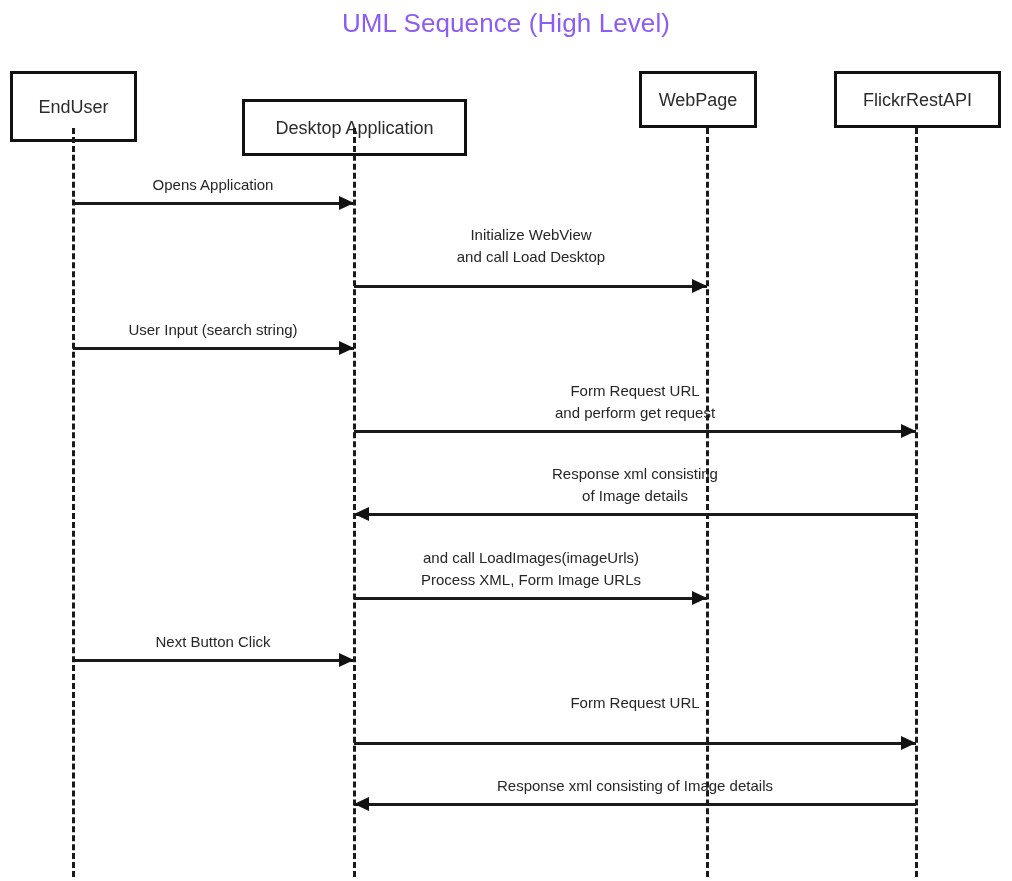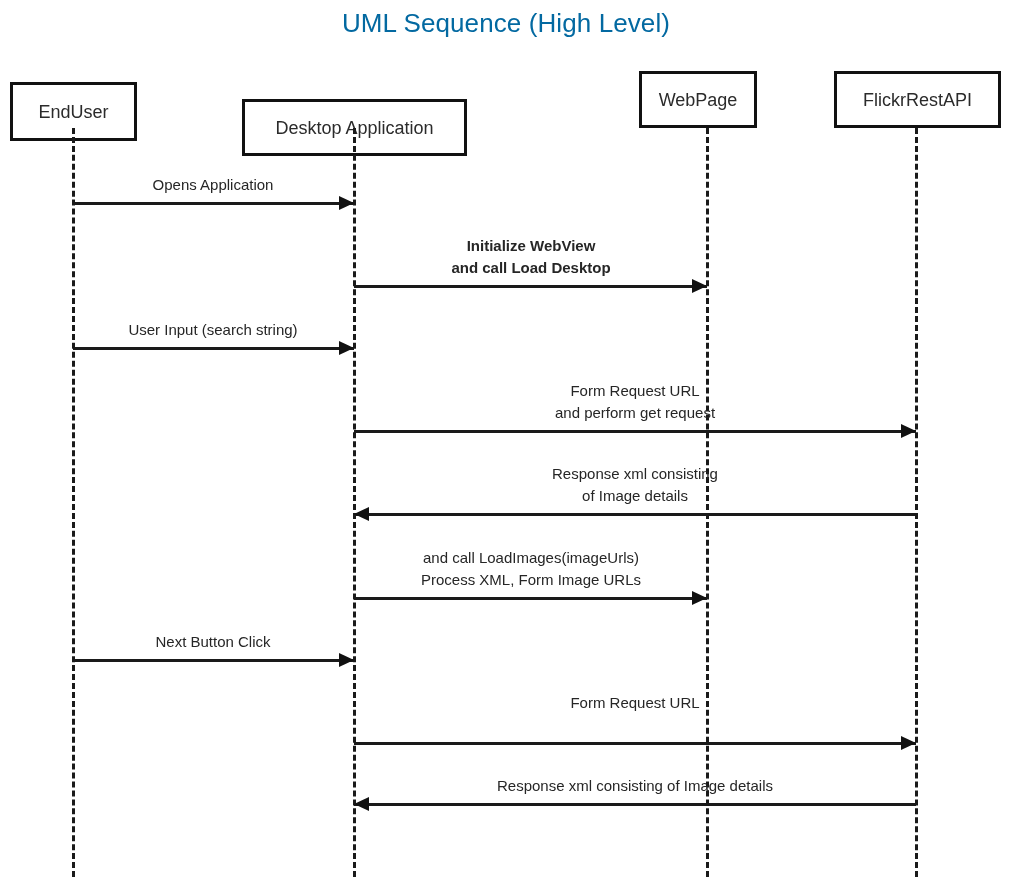--- a/index.html
+++ b/index.html
@@ -20,21 +20,21 @@
   }
   #title {
     position: absolute;
     left: 0;
     top: 8px;
     width: 1012px;
     text-align: center;
     font-size: 26px;
     font-weight: 400;
     letter-spacing: 0.1px;
-    color: #0369a1;
+    color: #8b5cf6;
   }
   .participant {
     position: absolute;
     box-sizing: border-box;
     border: 3px solid #111111;
     background: #ffffff;
     display: flex;
     align-items: center;
     justify-content: center;
   }
@@ -79,21 +79,21 @@
   }
 </style>
 </head>
 <body>
 
 <div id="diagram">
 
   <div id="title">UML Sequence (High Level)</div>
 
   <div id="participants-layer">
-      <div class="participant" style="left: 10px; top: 82px; width: 127px; height: 59px;">
+      <div class="participant" style="left: 10px; top: 71px; width: 127px; height: 71px;">
         <span class="participant-label">EndUser</span>
       </div>
       <div class="participant" style="left: 242px; top: 71px; width: 225px; height: 57px; margin-top: 28px;">
         <span class="participant-label">Desktop Application</span>
       </div>
       <div class="participant" style="left: 639px; top: 71px; width: 118px; height: 57px;">
         <span class="participant-label">WebPage</span>
       </div>
       <div class="participant" style="left: 834px; top: 71px; width: 167px; height: 57px;">
         <span class="participant-label">FlickrRestAPI</span>
@@ -106,21 +106,21 @@
       <div class="lifeline" style="left: 915px; top: 128px; height: 749px;"></div>
     </div>
   <div id="messages-layer">
       <div class="msg-line" style="left: 73px; top: 202px; width: 281px;"></div>
       <div class="arrowhead right" style="top: 196px; left: 339px;"></div>
       <div class="msg-label" style="left: 213px; top: 174px;">
         <div>Opens Application</div>
       </div>
       <div class="msg-line" style="left: 354px; top: 285px; width: 353px;"></div>
       <div class="arrowhead right" style="top: 279px; left: 692px;"></div>
-      <div class="msg-label" style="left: 531px; top: 235px; font-weight: bold;">
+      <div class="msg-label" style="left: 531px; top: 224px;">
         <div>Initialize WebView</div>
         <div>and call Load Desktop</div>
       </div>
       <div class="msg-line" style="left: 73px; top: 347px; width: 281px;"></div>
       <div class="arrowhead right" style="top: 341px; left: 339px;"></div>
       <div class="msg-label" style="left: 213px; top: 319px;">
         <div>User Input (search string)</div>
       </div>
       <div class="msg-line" style="left: 354px; top: 430px; width: 562px;"></div>
       <div class="arrowhead right" style="top: 424px; left: 901px;"></div>

